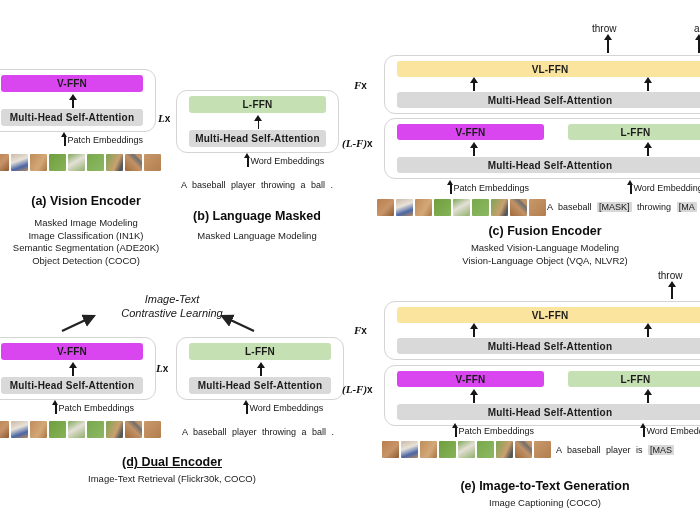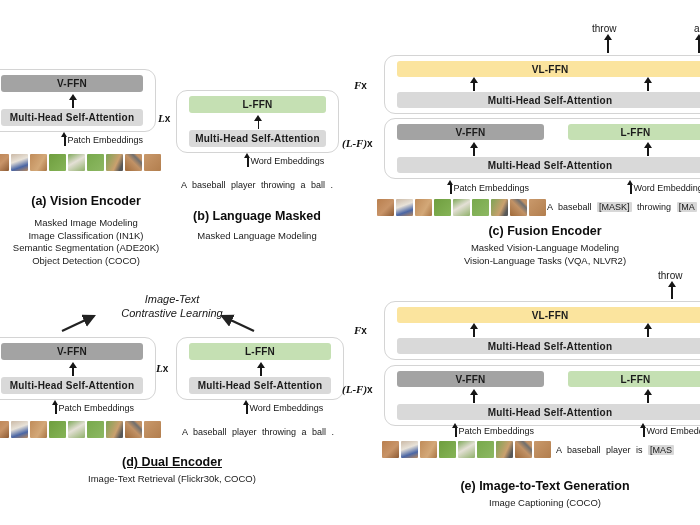--- a/index.html
+++ b/index.html
@@ -4,21 +4,21 @@
 <style>
   html,body{margin:0;padding:0;background:#fff;}
   #canvas{position:relative;width:700px;height:525px;background:#ffffff;overflow:hidden;
           font-family:"Liberation Sans",sans-serif;color:#111;}
   .abs{position:absolute;}
   
   .rbox{position:absolute;box-sizing:border-box;border:1.5px solid #d4d4d4;border-radius:11px;
         background:#fff;padding:5px 12px;display:flex;flex-direction:column;justify-content:space-between;}
   .bar{box-sizing:border-box;height:17px;border-radius:3px;display:flex;align-items:center;justify-content:center;
        font-size:10px;font-weight:bold;color:#1b1b1b;letter-spacing:.2px;}
-  .bar.v{background:#a3a3a3;text-align:center;}
+  .bar.v{background:#d946ef;text-align:center;}
   .bar.l{background:#c5e0b3;}
   .bar.vl{background:#fbe49e;}
   .bar.attn{background:#d9d9d9;}
   .bar-row{display:flex;}
   .arrows{position:relative;flex:1;min-height:12px;}
   
   .ua{position:absolute;width:1.6px;background:#161616;}
   .ua::before{content:"";position:absolute;top:-5px;left:-3.2px;border-left:4px solid transparent;
               border-right:4px solid transparent;border-bottom:6px solid #161616;}
   .ua.inrow{height:9px;bottom:1px;}
@@ -158,21 +158,21 @@
     </div>
   <div class="sentence" style="left:547px;top:202px;">
     <span>A baseball</span>
     <span class="chip">[MASK]</span>
     <span>throwing</span>
     <span class="chip">[MA</span>
   </div>
   <div class="ptitle" style="left:395px;top:224px;width:300px;">(c) Fusion Encoder</div>
   <div class="ptasks" style="left:395px;top:241px;width:300px;line-height:13px;">
     <div>Masked Vision-Language Modeling</div>
-    <div>Vision-Language Tasks (VQA, NLVR2)</div>
+    <div>Vision-Language Object (VQA, NLVR2)</div>
   </div>
 
   <div class="objective" style="left:72px;top:292px;width:200px;font-style:italic;">
     <div>Image-Text</div>
     <div>Contrastive Learning</div>
   </div>
   <svg class="abs" style="left:48px;top:306px;" width="220" height="30">
     <defs>
         <marker id="ah" markerWidth="7" markerHeight="7" refX="5" refY="3" orient="auto">
           <path d="M0,0 L6,3 L0,6 z" fill="#222"></path>

